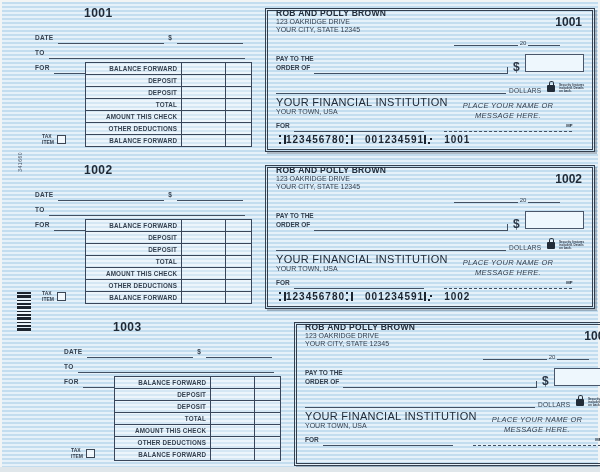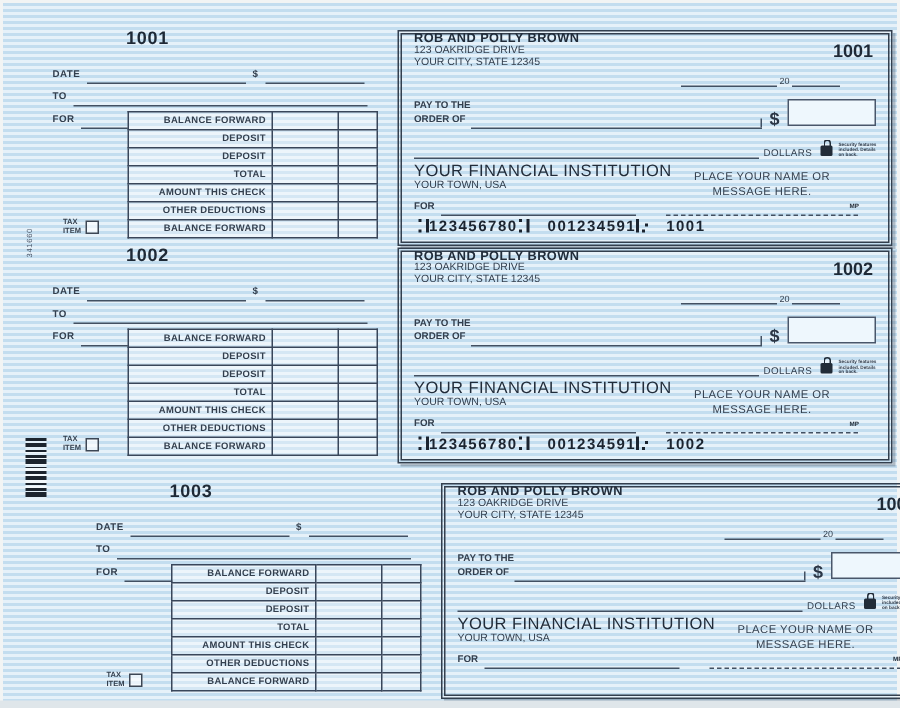--- a/index.html
+++ b/index.html
@@ -4,21 +4,21 @@
 <style>
   html,body{margin:0;padding:0;background:#f6f7f7;}
   .sheet{
     position:relative;width:600px;height:472px;overflow:hidden;
     font-family:"Liberation Sans",sans-serif;color:#2e3a4a;
     background:repeating-linear-gradient(180deg,#e6f1f9 0px,#e6f1f9 2px,#c3ddef 2px,#c3ddef 4px);
     box-shadow:inset 0 0 0 2px #f2f4f4;
   }
   .sheet::after{content:"";position:absolute;left:0;right:0;bottom:0;height:5px;background:#dfe6ea;}
   .unit{position:absolute;left:0;width:600px;height:157px;}
-  .u0{top:0;margin-top:12px;} .u1{top:157px;} .u2{top:314px;height:158px;margin-left:29px;}
+  .u0{top:0;} .u1{top:157px;} .u2{top:314px;height:158px;margin-left:29px;}
 
   
   .stub{position:absolute;left:0;top:0;width:262px;height:100%;}
   .stub-num{position:absolute;left:84px;top:6px;font-size:12px;font-weight:bold;letter-spacing:.5px;color:#1e2936;}
   .lbl{font-size:6.5px;font-weight:bold;letter-spacing:.3px;color:#333f4e;}
   .fill-line{display:inline-block;border-bottom:1px solid #425062;height:8px;vertical-align:bottom;}
   .srow{position:absolute;left:35px;}
   .srow-date{top:26px;width:216px;}
   .srow-to{top:41px;width:216px;}
   .srow-for{top:56px;width:216px;}
@@ -52,21 +52,21 @@
   .dollar-sign{position:absolute;left:247px;top:51px;font-size:12px;font-weight:bold;color:#2b3646;}
   .amount-box{position:absolute;left:259px;top:45px;width:57px;height:16px;border:1px solid #49566a;background:#eef7fd;}
   .dollars-rule{position:absolute;left:10px;top:75px;width:230px;border-bottom:1px solid #425062;height:9px;}
   .dollars-lbl{position:absolute;left:243px;top:78px;font-size:6.5px;color:#333f4e;letter-spacing:.3px;}
   .lock{position:absolute;left:281px;top:76px;width:8px;height:7px;background:#222c38;border-radius:1px;}
   .lock::before{content:"";position:absolute;left:1.5px;top:-4px;width:3.5px;height:4px;border:1.3px solid #222c38;border-bottom:none;border-radius:60% 60% 0 0;}
   .microtext{position:absolute;left:293px;top:74px;width:52px;font-size:6px;line-height:1.1;color:#2e3a4a;transform:scale(.52);transform-origin:left top;font-weight:bold;}
   .bank{position:absolute;left:10px;top:89px;line-height:9px;}
   .bank .bname{font-size:11px;font-weight:normal;letter-spacing:.3px;color:#212c3a;}
   .bank .btown{font-size:7px;color:#333f4e;}
-  .message{position:absolute;left:172px;top:92px;width:140px;text-align:center;font-size:7.5px;line-height:10px;color:#333f4e;letter-spacing:.3px;}
+  .message{position:absolute;left:172px;top:92px;width:140px;text-align:center;font-size:7.5px;line-height:10px;color:#333f4e;letter-spacing:.3px;font-style:italic;}
   .forline{position:absolute;left:10px;top:113px;font-size:6.5px;font-weight:bold;color:#333f4e;}
   .for-rule{position:absolute;left:28px;top:113px;width:130px;border-bottom:1px solid #425062;height:9px;}
   .sig-rule{position:absolute;left:178px;top:113px;width:128px;border-bottom:1px dashed #425062;height:9px;}
   .mp{position:absolute;right:-2px;top:1px;font-size:6px;transform:scale(.7);font-weight:bold;color:#222c38;}
   .micr{position:absolute;left:12px;top:125px;font-family:Liberation Sans, sans-serif;font-weight:bold;font-size:10px;letter-spacing:1px;color:#1b2430;white-space:nowrap;}
   .micr-gap{display:inline-block;width:12px;}
   .msym{position:relative;display:inline-block;width:8px;height:9px;vertical-align:-1px;color:#1b2430;}
   .msym.transit::before{content:"";position:absolute;right:0;top:0;width:2px;height:9px;background:currentColor;}
   .msym.transit::after{content:"";position:absolute;left:1px;top:0;width:2px;height:2px;background:currentColor;box-shadow:0 7px 0 currentColor;}
   .msym.onus::before{content:"";position:absolute;left:0;top:0;width:2px;height:9px;background:currentColor;}

